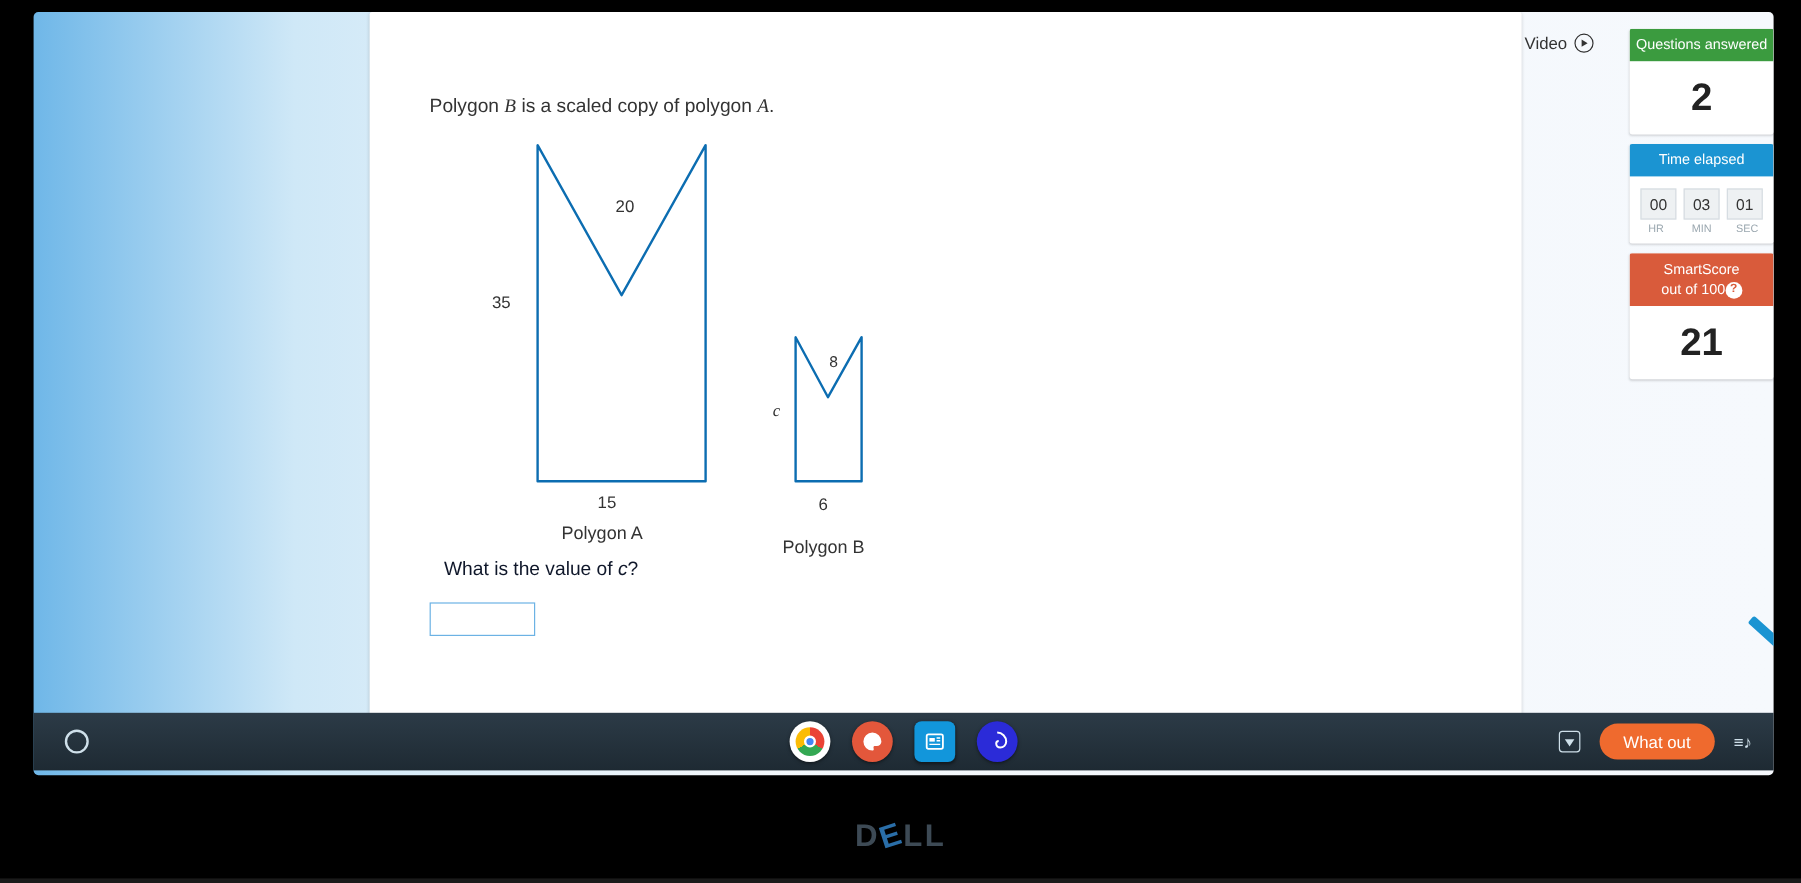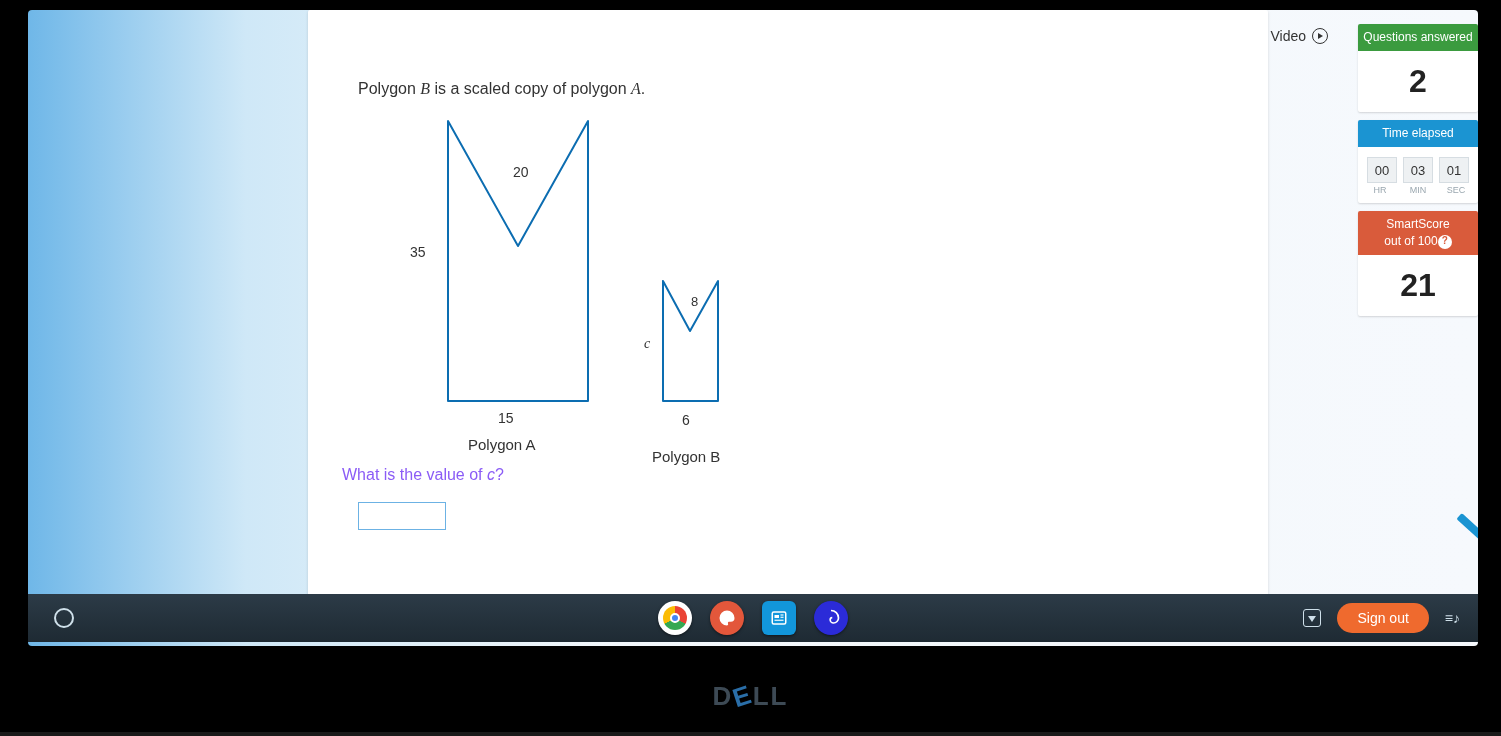--- a/index.html
+++ b/index.html
@@ -23,21 +23,21 @@
   .polyA .lblBottom { position:absolute; left:60px; top:294px; font-size:14px; color:#333; }
   .polyA .cap { position:absolute; left:30px; top:320px; font-size:15px; color:#333; }
 
   
   .polyB { position:absolute; left:300px; top:160px; }
   .polyB .lblInner { position:absolute; left:33px; top:18px; font-size:13px; color:#333; }
   .polyB .lblLeft { position:absolute; left:-14px; top:60px; font-size:14px; font-style:italic; font-family:Georgia, serif; color:#333; }
   .polyB .lblBottom { position:absolute; left:24px; top:136px; font-size:14px; color:#333; }
   .polyB .cap { position:absolute; left:-6px; top:172px; font-size:15px; color:#333; }
 
-  .question { font-size:16px; color:#8b5cf6; margin:10px 0 18px 4px; }
+  .question { font-size:16px; color:#0f172a; margin:10px 0 18px 32px; }
   .answer-input { margin-left:20px; width:88px; height:28px; border:1px solid #6cb2e4; background:#fff; padding:2px 6px; font-size:14px; }
 
   
   .sidebar { position:absolute; top:14px; right:0; width:126px; display:flex; flex-direction:column; gap:8px; align-items:flex-end; }
   .video-link { position:absolute; top:18px; right:150px; font-size:14px; color:#333; display:flex; align-items:center; gap:6px; cursor:pointer; }
   .video-link .play { width:16px; height:16px; border:1.5px solid #333; border-radius:50%; display:inline-flex; align-items:center; justify-content:center; }
   .video-link .tri { width:0; height:0; border-left:5px solid #333; border-top:3px solid transparent; border-bottom:3px solid transparent; margin-left:1px; }
 
   .panel { width:120px; background:#fff; border-radius:2px; box-shadow:0 1px 2px rgba(0,0,0,.15); overflow:hidden; text-align:center; }
   .panel .hdr { color:#fff; font-size:12px; padding:6px 4px; line-height:1.25; }
@@ -189,21 +189,21 @@
         <svg width="20" height="20" viewBox="0 0 24 24" fill="none" stroke="#fff" stroke-width="2">
             <path d="M12 3a9 9 0 019 9 6 6 0 01-6 6 4 4 0 01-4-4 2.5 2.5 0 012.5-2.5"></path>
           </svg>
       </div>
     </div>
 
     <div class="tb-right">
       <div class="dl">
           <div class="arr"></div>
         </div>
-      <button class="signout-btn">Sign out</button>
+      <button class="signout-btn">What out</button>
       <span class="eq">≡♪</span>
     </div>
   </div>
 
   <div class="dell">
     <span class="d">D</span><span class="circ">E</span><span class="d">LL</span>
   </div>
 </div>
 
 </body></html>

